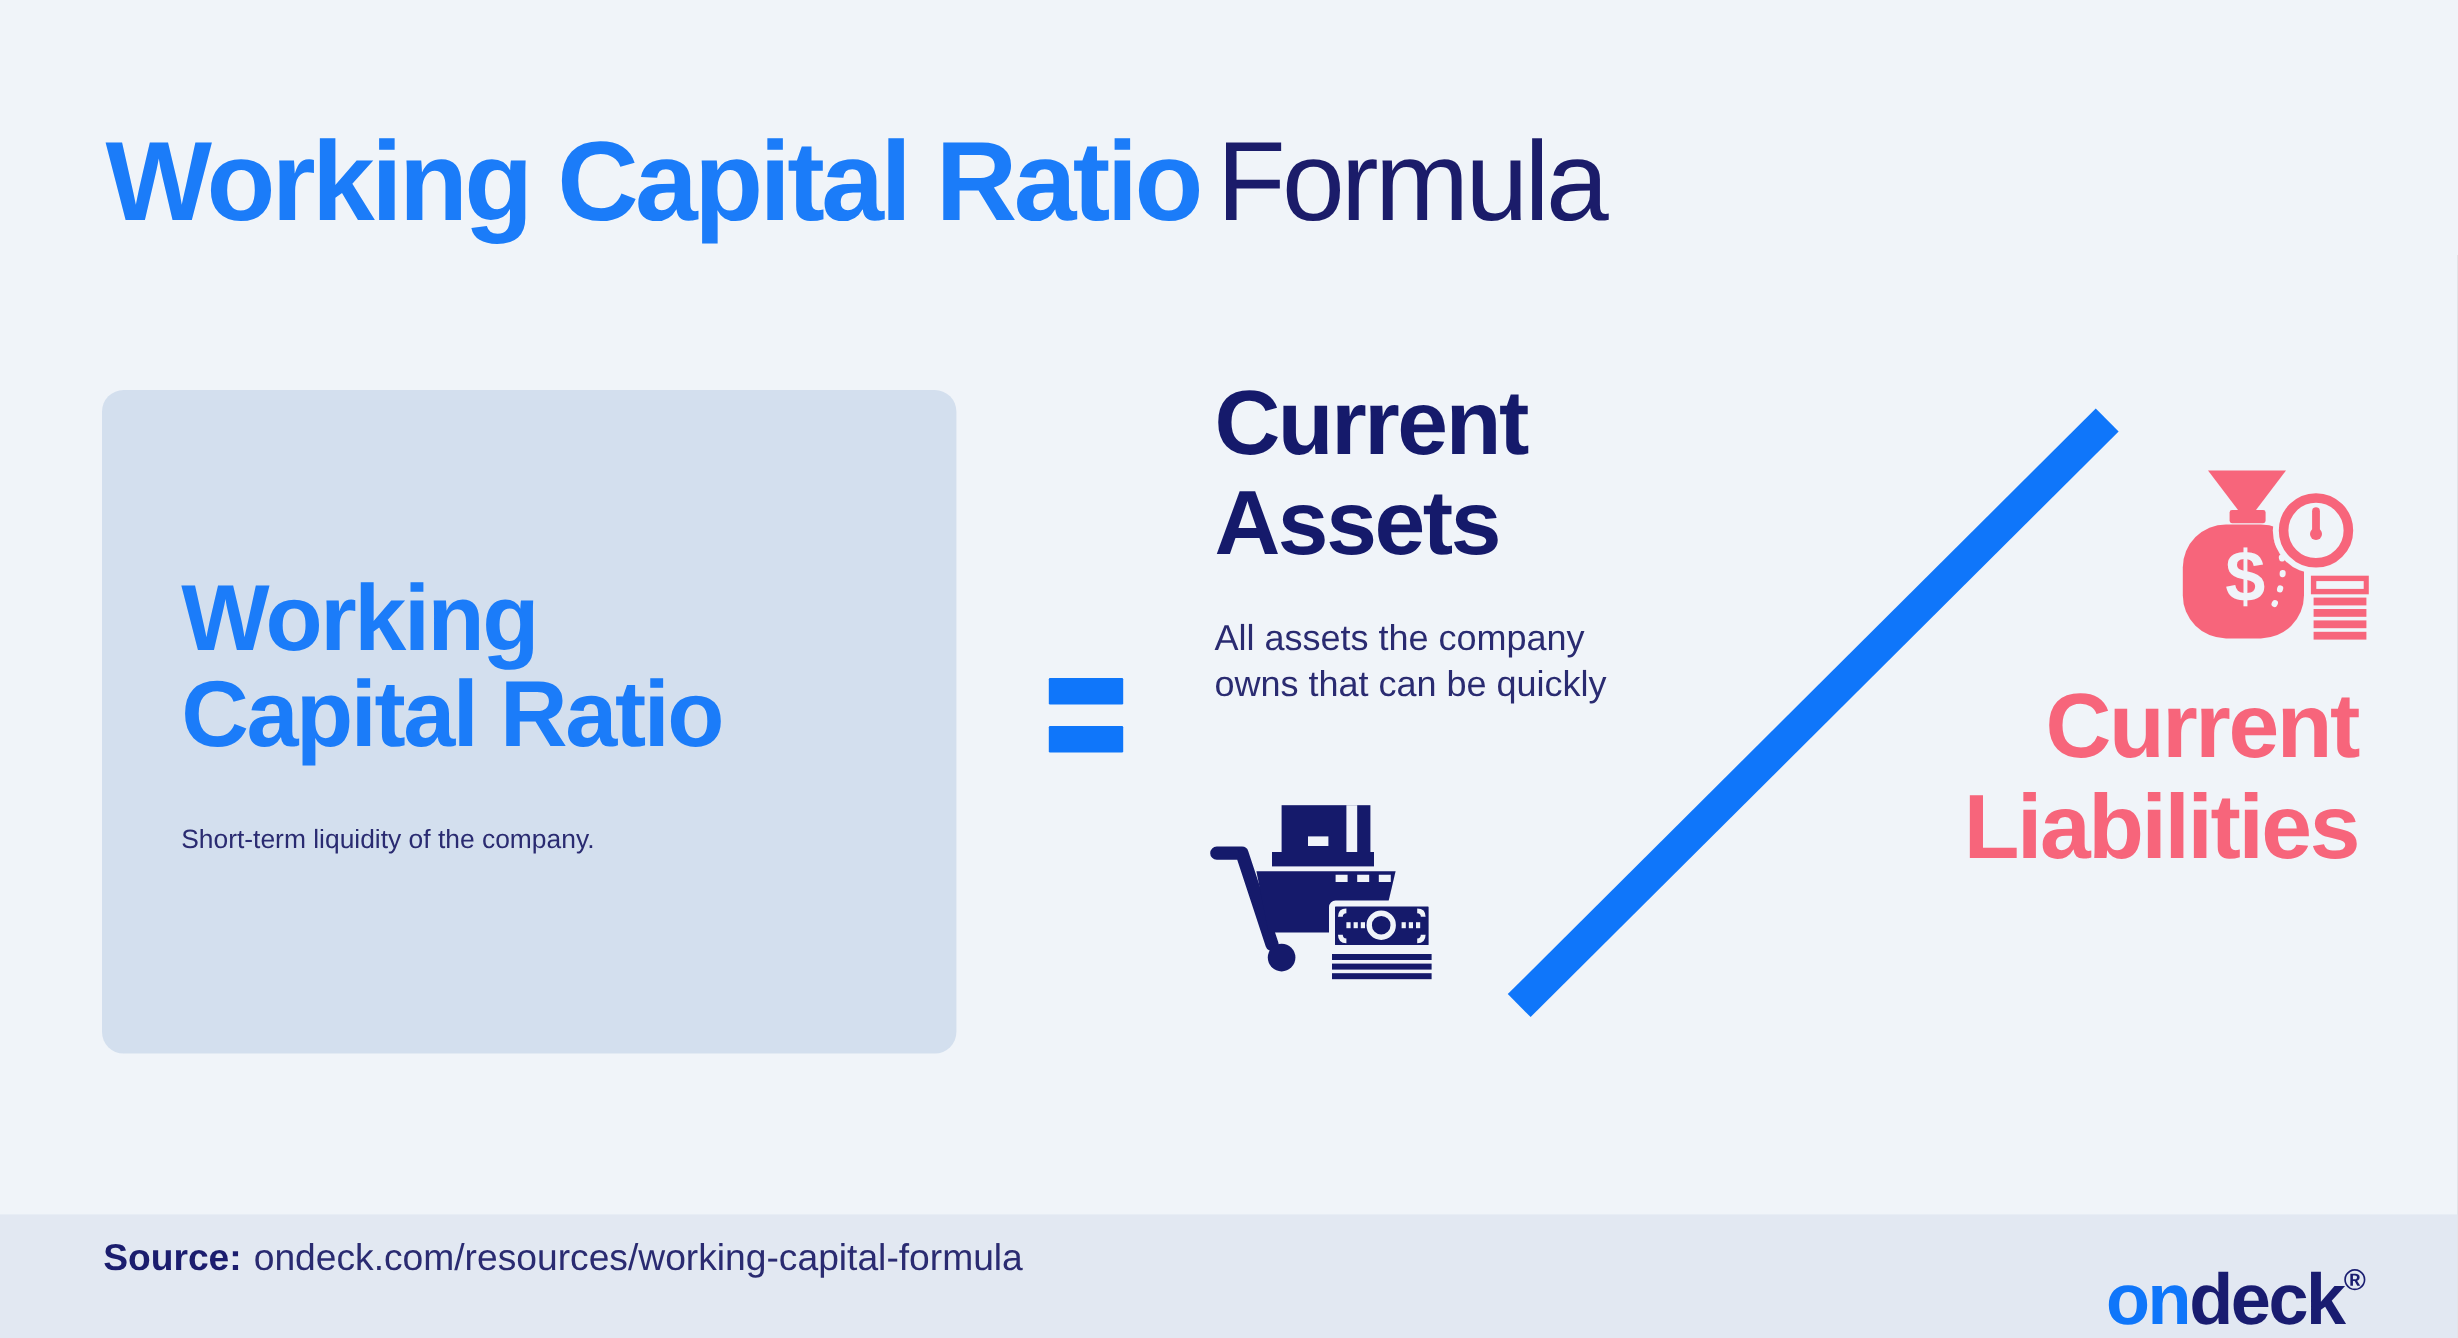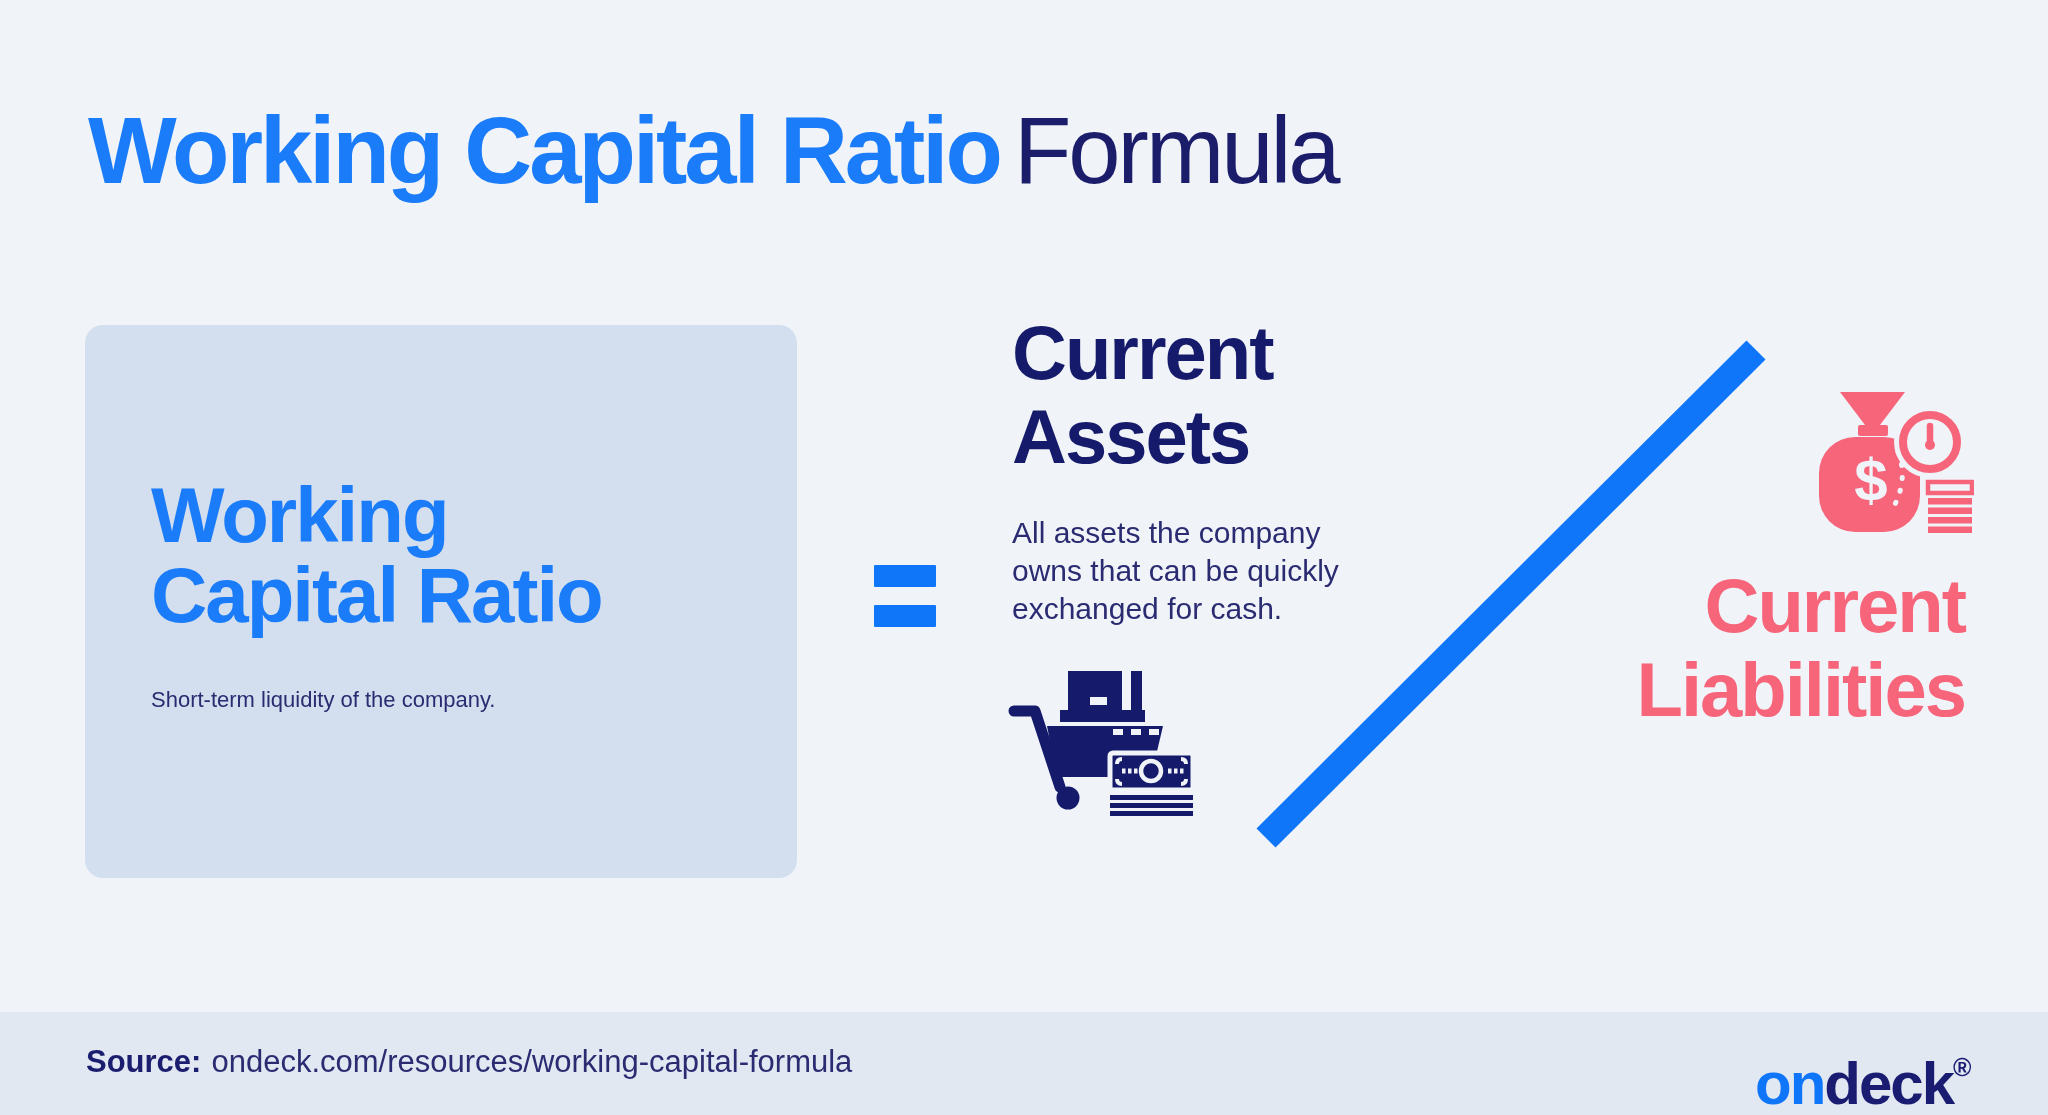--- a/index.html
+++ b/index.html
@@ -73,21 +73,21 @@
   .liab-desc{
     position:absolute;right:83px;top:769px;
     font-size:30px;line-height:38px;color:var(--body-navy);text-align:right;
   }
   
   .footer{
     position:absolute;left:0;top:1012px;width:2048px;height:103px;
     background:var(--footer-bg);
   }
   .source{
-    position:absolute;left:86px;top:30px;
+    position:absolute;left:86px;top:16px;
     font-size:31px;line-height:40px;color:var(--body-navy);
   }
   .source .src-label{font-weight:700;color:#1B1D6E;margin-right:10px;}
   .logo{
     position:absolute;left:1755px;top:20px;
     font-size:60px;line-height:70px;font-weight:800;letter-spacing:-2px;
     white-space:nowrap;
   }
   .logo .on{color:var(--accent-blue);}
   .logo .deck{color:#191C70;}
@@ -120,21 +120,20 @@
     <span class="bar"></span>
   </div>
 
   <div class="assets-heading">
     <div>Current</div>
     <div>Assets</div>
   </div>
   <div class="assets-desc">
     <div>All assets the company</div>
     <div>owns that can be quickly</div>
-    <div>exchanged for cash.</div>
   </div>
 
   <svg class="icon-cart" width="190" height="150" viewBox="0 0 190 150" aria-hidden="true">
     <path d="M6 43 H27 L52 119" fill="none" stroke="currentColor" stroke-width="11" stroke-linecap="round" stroke-linejoin="round"></path>
     <circle cx="60" cy="130" r="11.5" fill="currentColor"></circle>
     <rect x="60" y="3" width="74" height="44" fill="currentColor"></rect>
     <rect x="114" y="3" width="9" height="44" class="ko"></rect>
     <rect x="82" y="29" width="17" height="8" class="ko"></rect>
     <rect x="52" y="42" width="85" height="12" fill="currentColor"></rect>
     <polygon points="39,58 155,58 143,109 49,109" fill="currentColor"></polygon>

